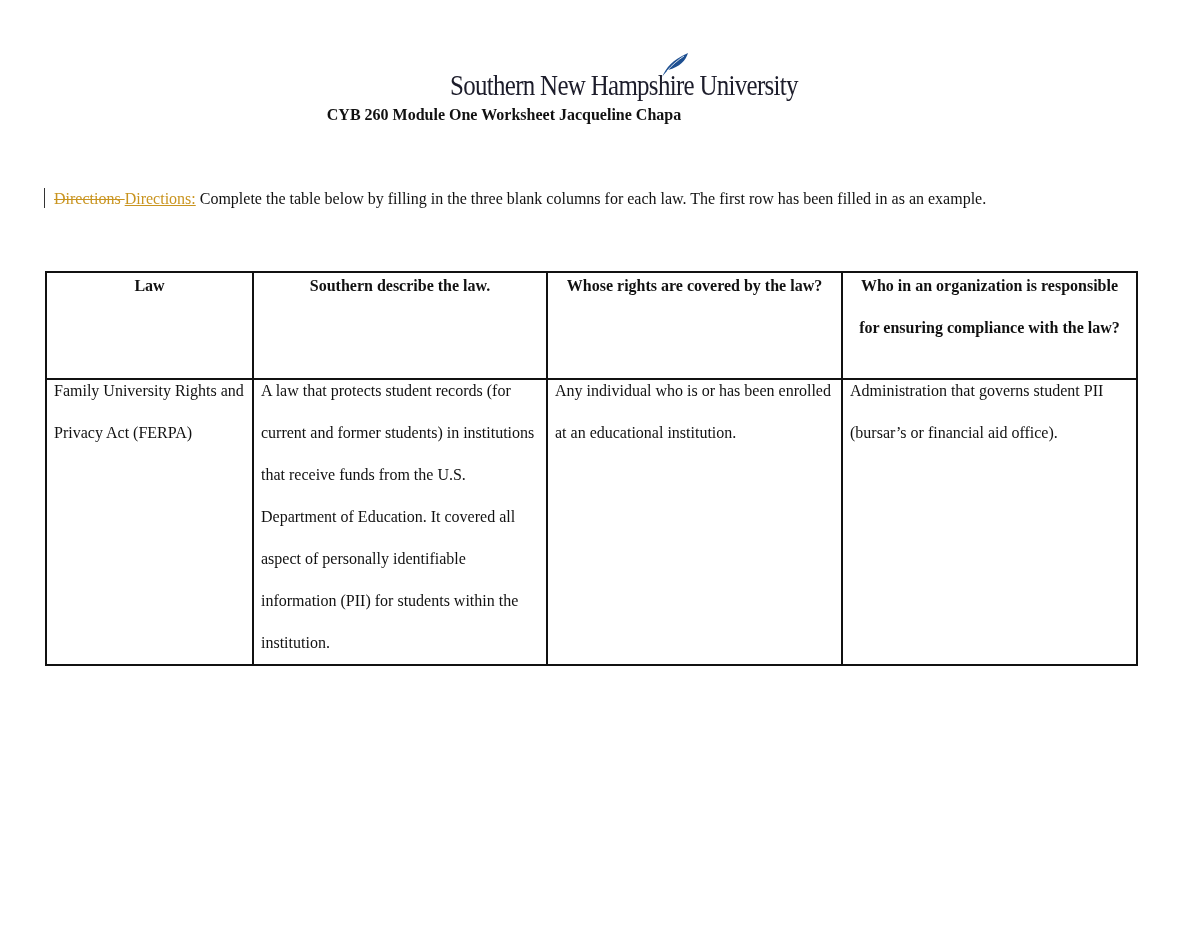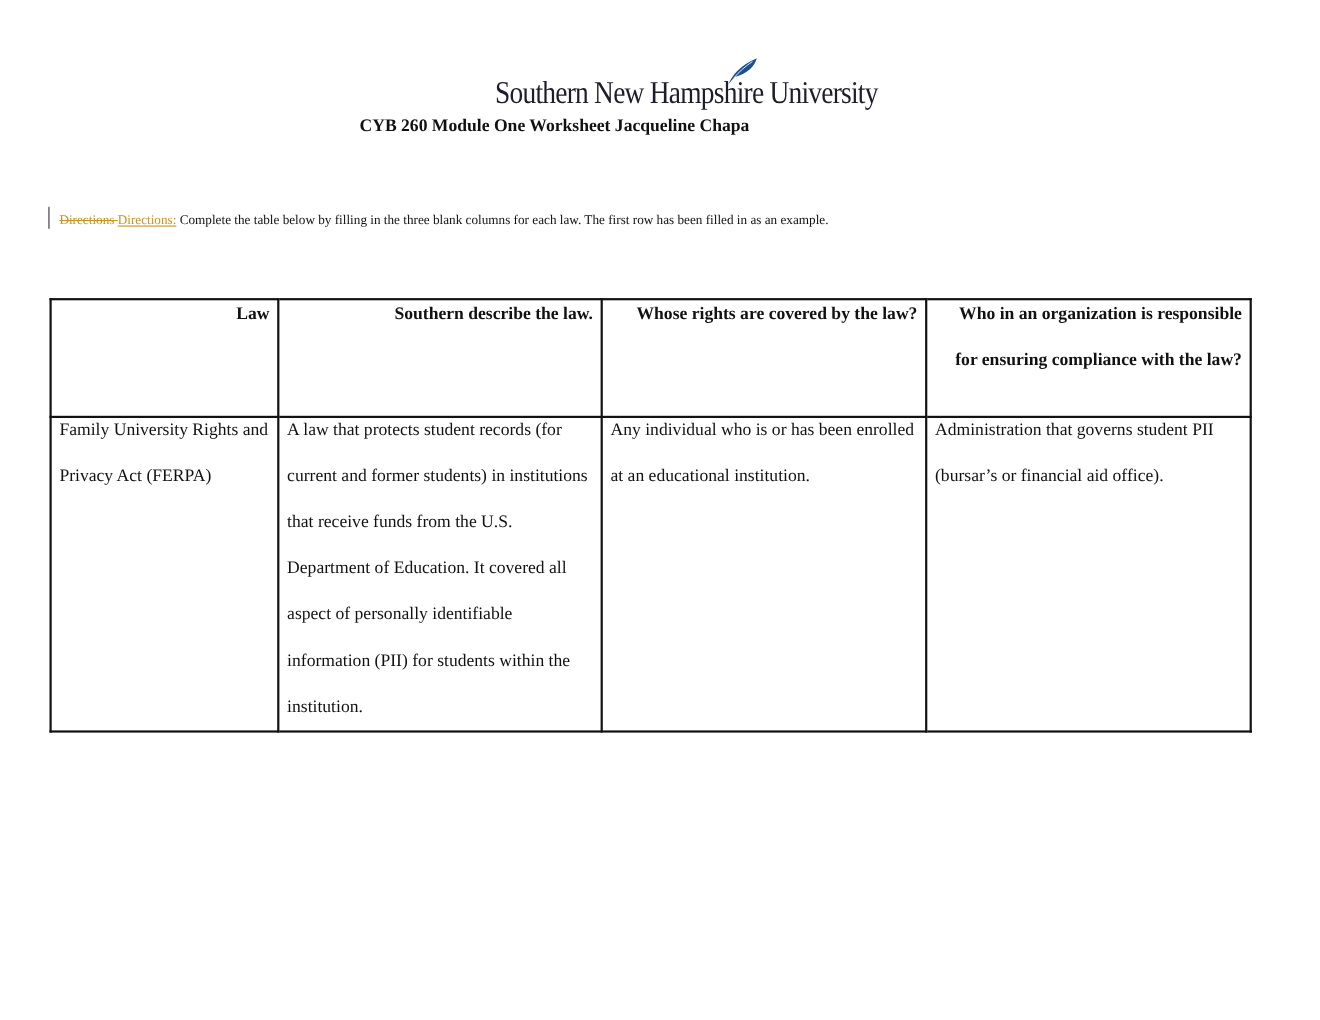--- a/index.html
+++ b/index.html
@@ -49,21 +49,21 @@
       top: 105px;
       text-align: center;
       font-weight: bold;
       font-size: 16px;
       line-height: 20px;
     }
     .directions {
       position: absolute;
       left: 44px;
       top: 188px;
-      font-size: 12px;
+      font-size: 16px;
       line-height: 22px;
       white-space: nowrap;
     }
     .change-bar {
       display: inline-block;
       width: 1px;
       height: 20px;
       background: #333;
       vertical-align: -4px;
       margin-right: 9px;
@@ -87,21 +87,21 @@
     table.law-table th,
     table.law-table td {
       border: 2px solid #111;
       vertical-align: top;
       font-size: 16px;
       line-height: 42px;
       padding: 0 7px;
     }
     table.law-table th {
       font-weight: bold;
-      text-align: right;
+      text-align: center;
       height: 105px;
       line-height: 41.5px;
       padding-top: 0;
     }
     table.law-table th .hdr {
       display: block;
       margin-top: -8px;
     }
     table.law-table td {
       height: 271px;

